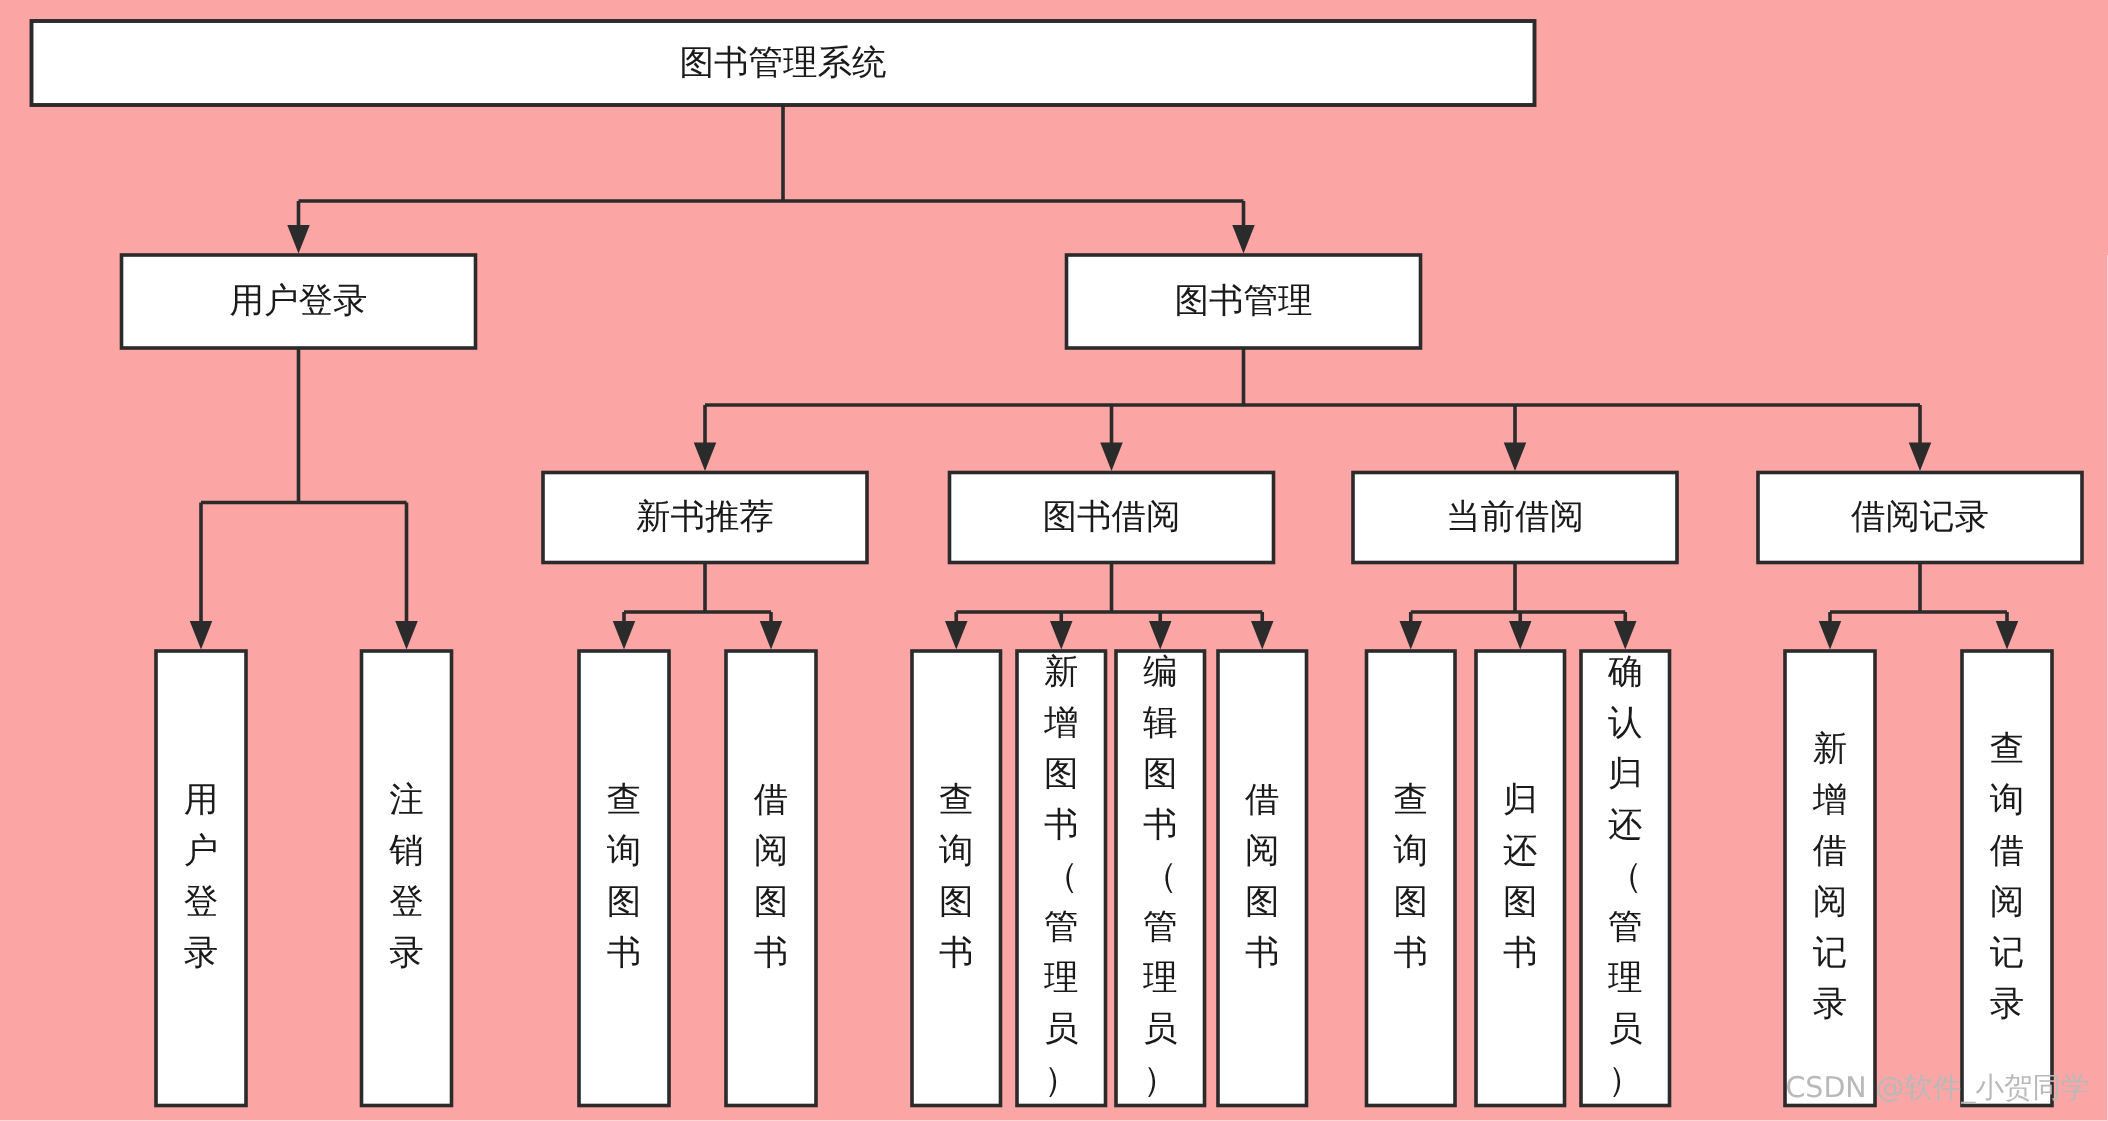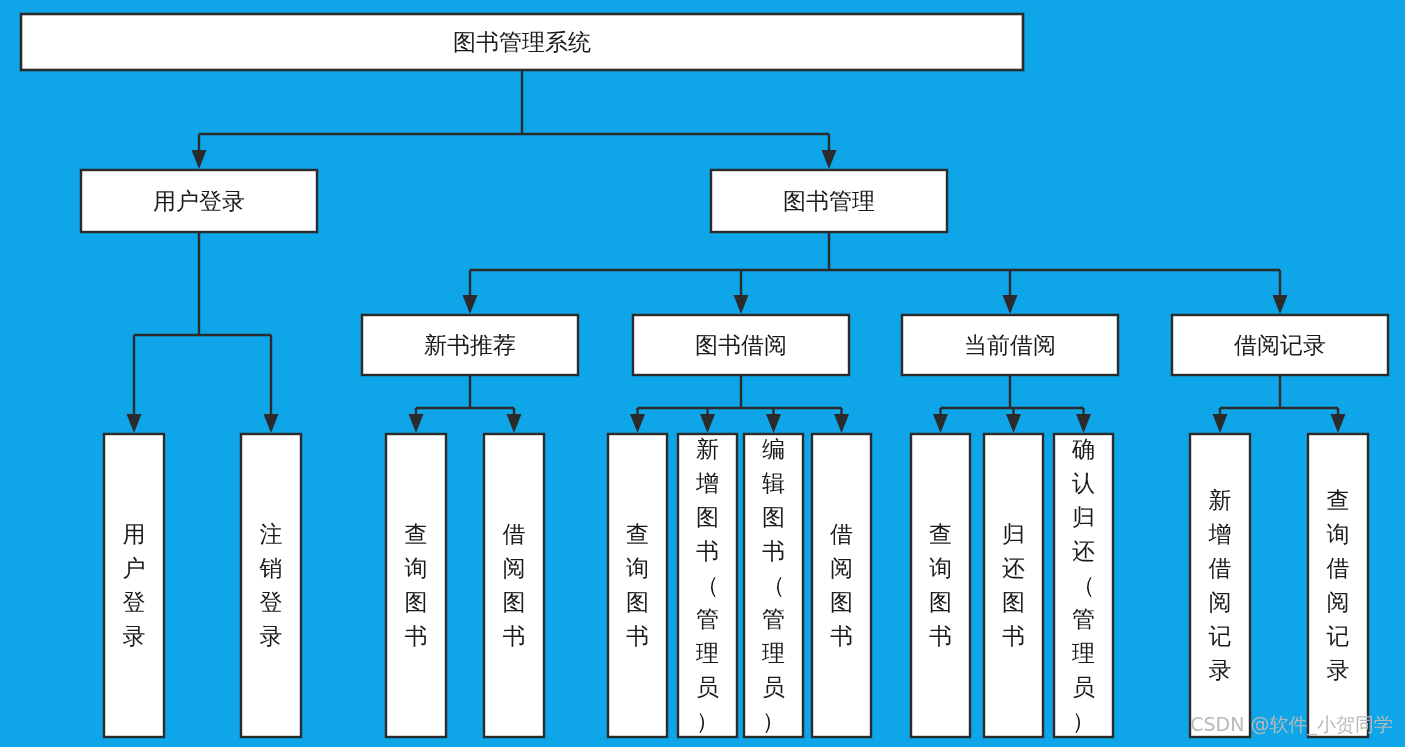--- a/index.html
+++ b/index.html
@@ -8,21 +8,21 @@
     padding: 0;
     background: #ffffff;
   }
   body {
     font-family: "DejaVu Sans", "Liberation Sans", sans-serif;
   }
   #diagram-root {
     position: relative;
     width: 1405px;
     height: 747px;
-    background: #0ea5e9;
+    background: #fca5a5;
     overflow: hidden;
   }
   svg.diagram-canvas {
     position: absolute;
     top: 0;
     left: 0;
     width: 1405px;
     height: 747px;
     display: block;
   }

